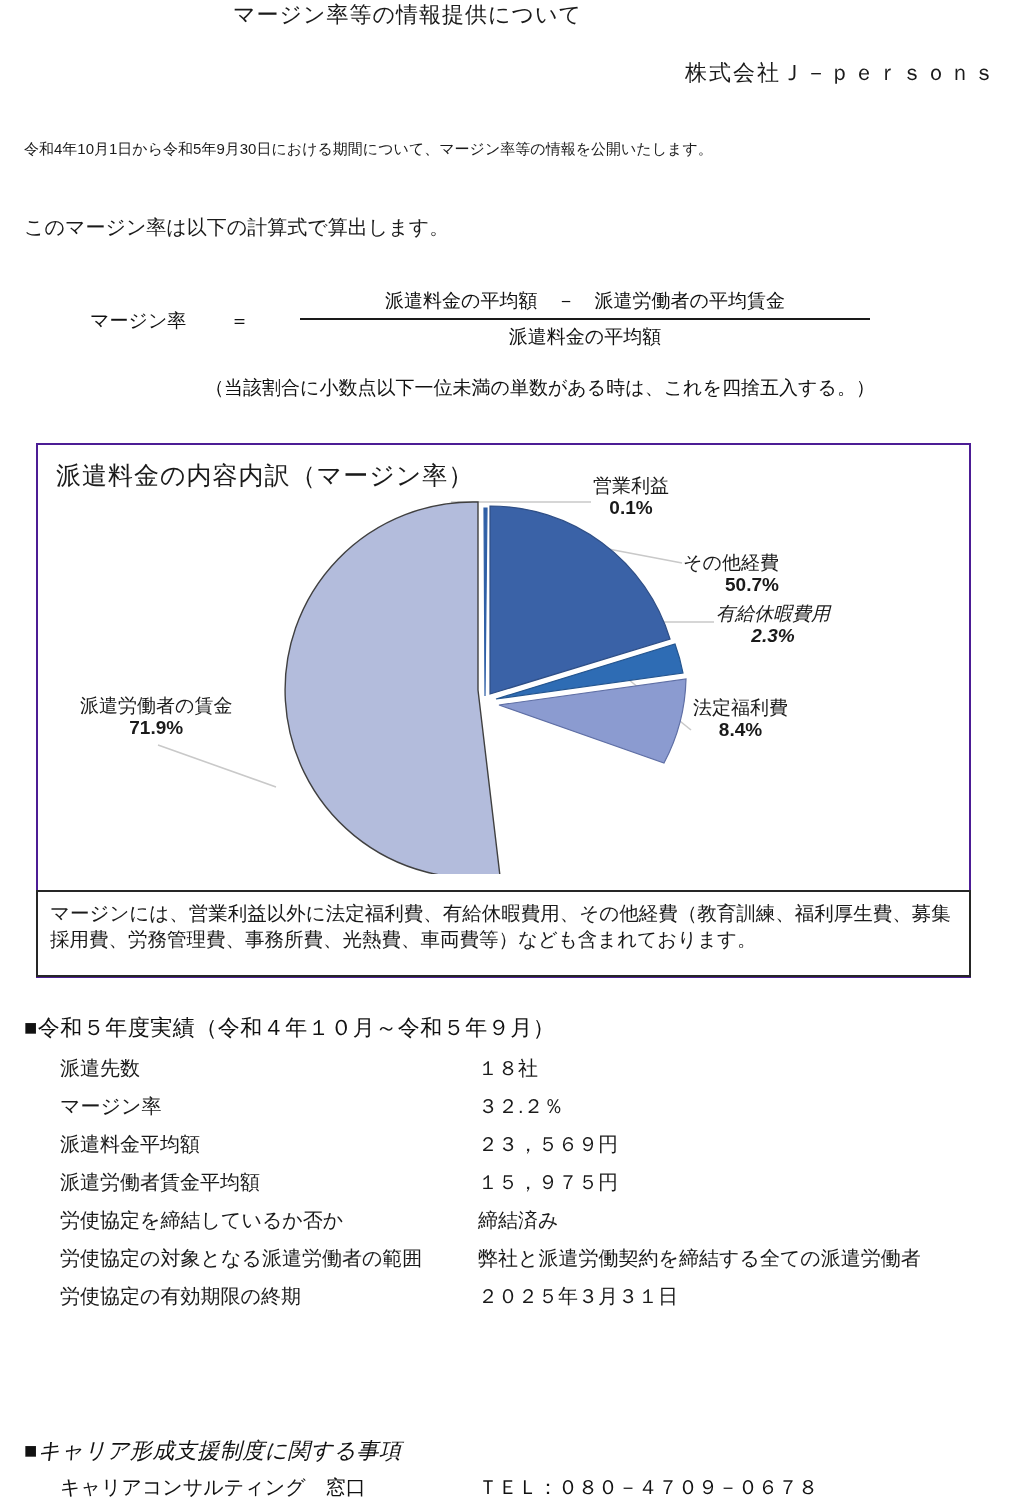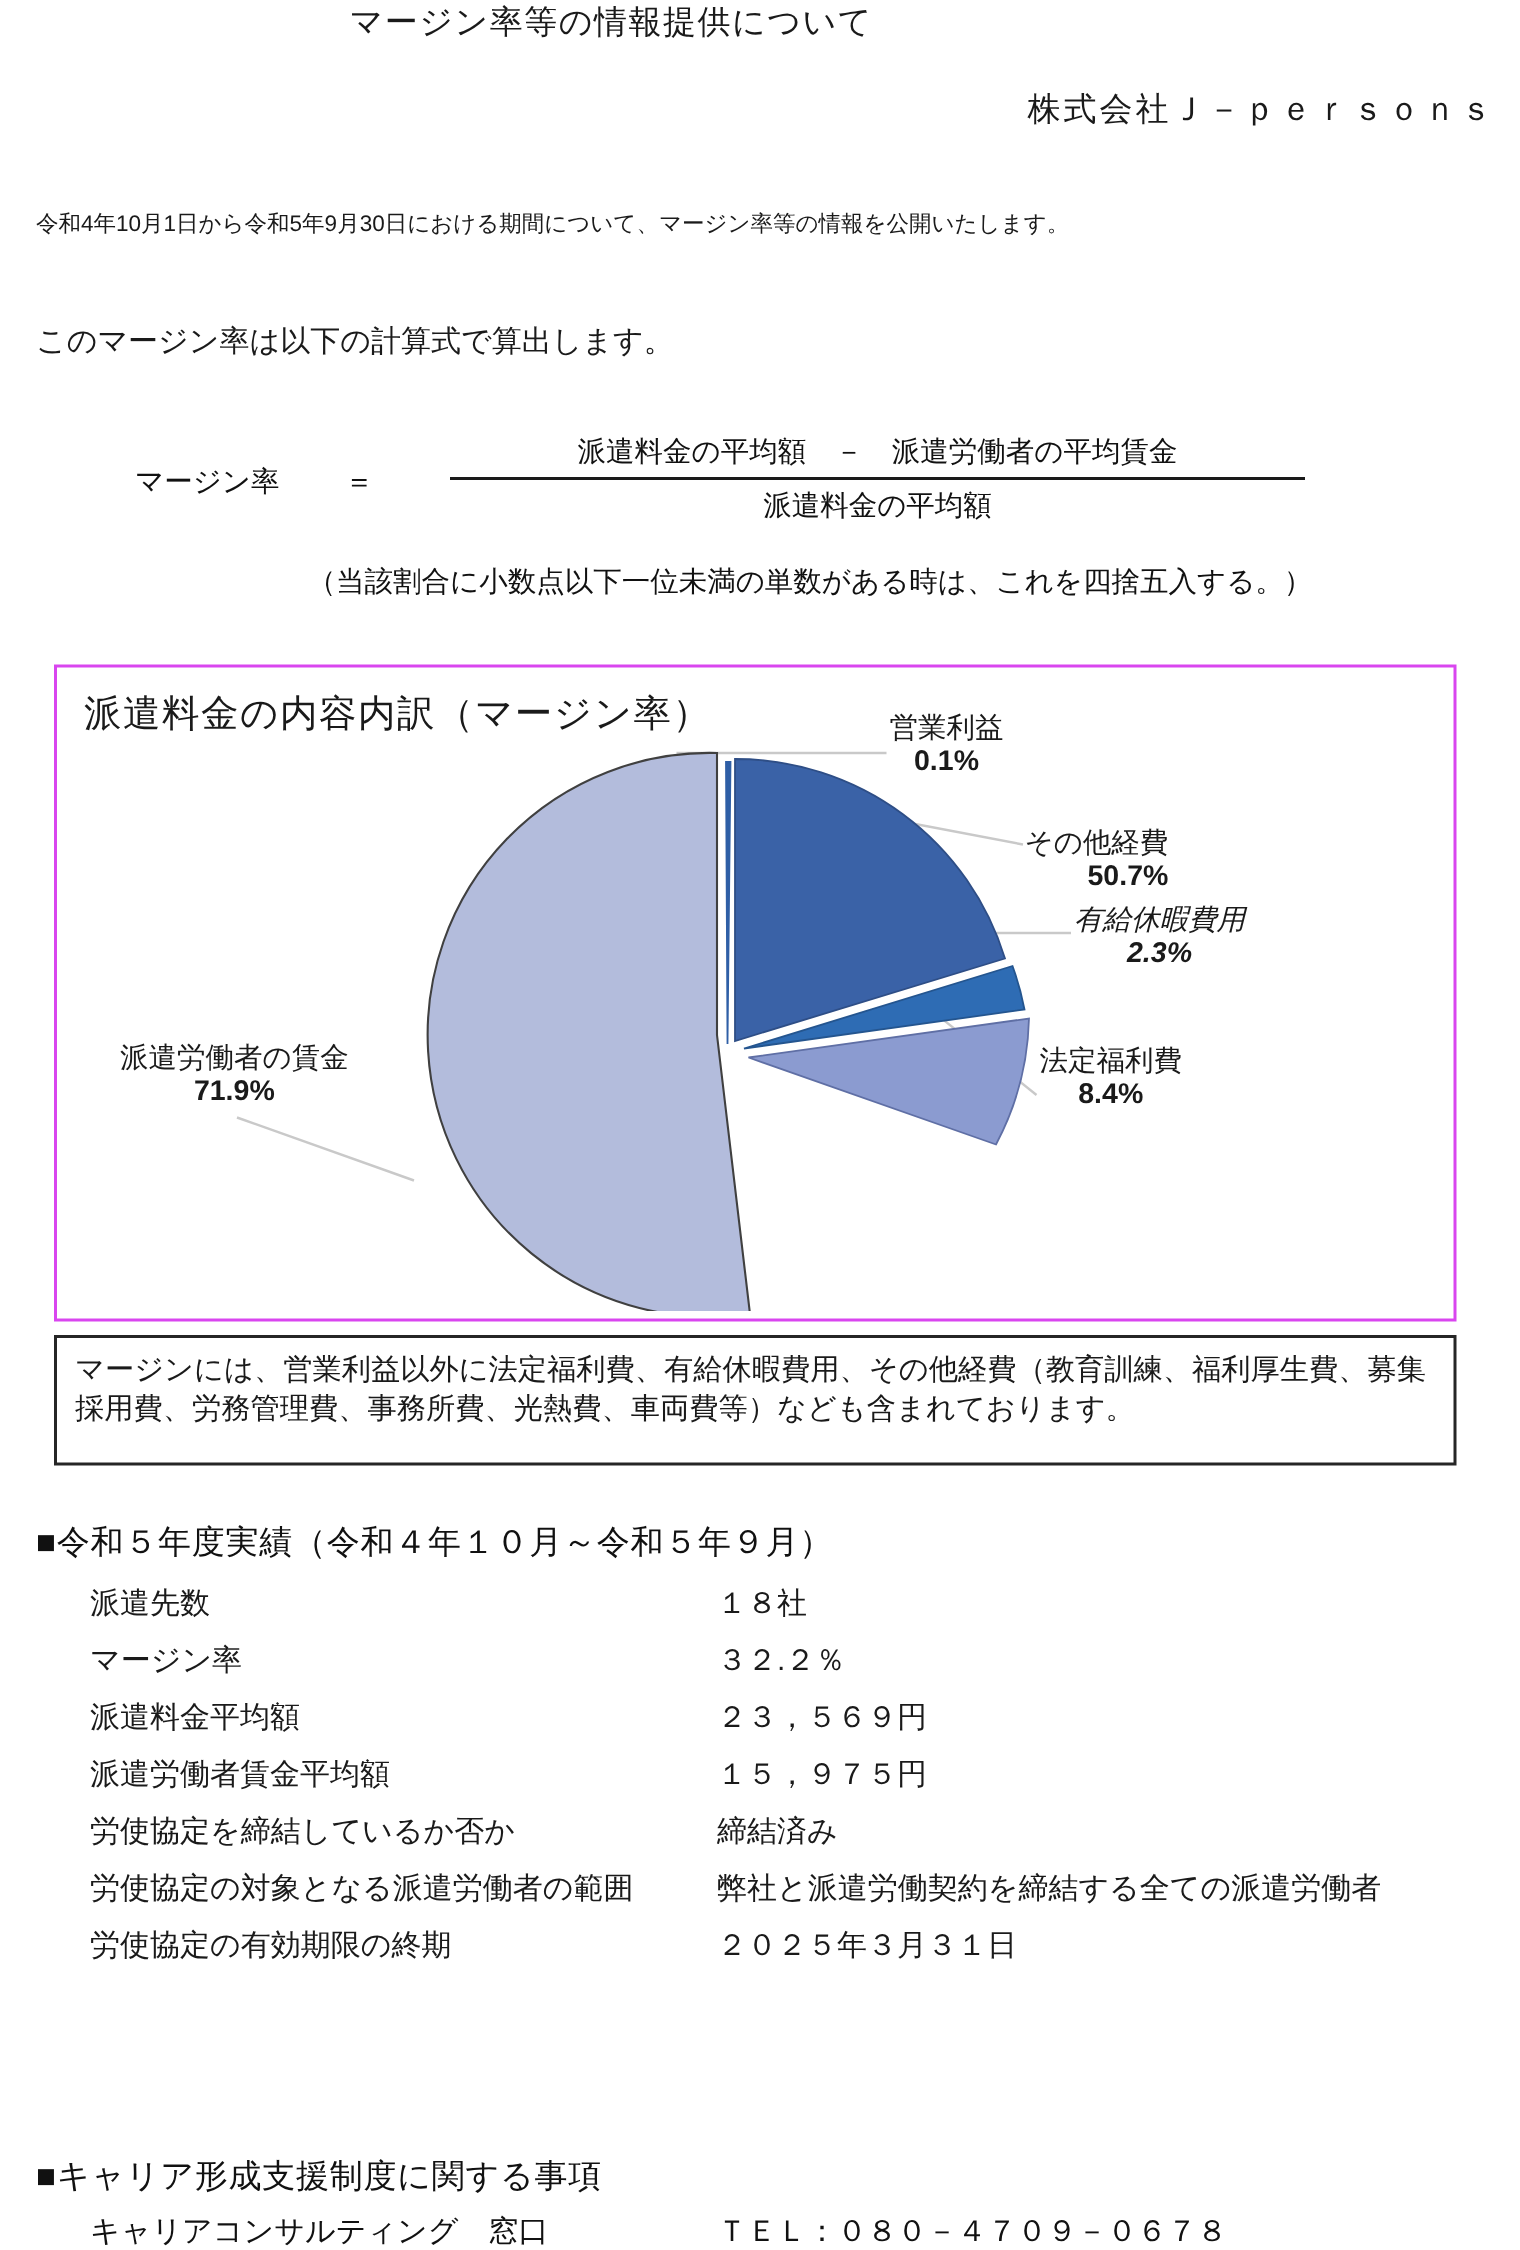--- a/index.html
+++ b/index.html
@@ -91,22 +91,22 @@
     top: 375px;
     left: 205px;
     font-size: 19px;
   }
 
   
   #chart-box {
     top: 443px;
     left: 36px;
     width: 935px;
-    height: 438px;
-    border: 2px solid #d946ef;
+    height: 535px;
+    border: 2px solid #4c1d95;
     background: #ffffff;
     box-sizing: border-box;
   }
   #chart-title {
     position: absolute;
     top: 14px;
     left: 18px;
     font-size: 25px;
     letter-spacing: 1px;
     color: #1a1a1a;
@@ -186,20 +186,21 @@
     top: 0;
     white-space: nowrap;
   }
 
   
   #career-heading {
     top: 1436px;
     left: 24px;
     font-size: 22px;
     letter-spacing: 0.5px;
+    font-style: italic;
   }
   #career-row {
     top: 1474px;
     left: 60px;
     width: 940px;
     height: 34px;
     font-size: 20px;
   }
   #career-label {
     position: absolute;

